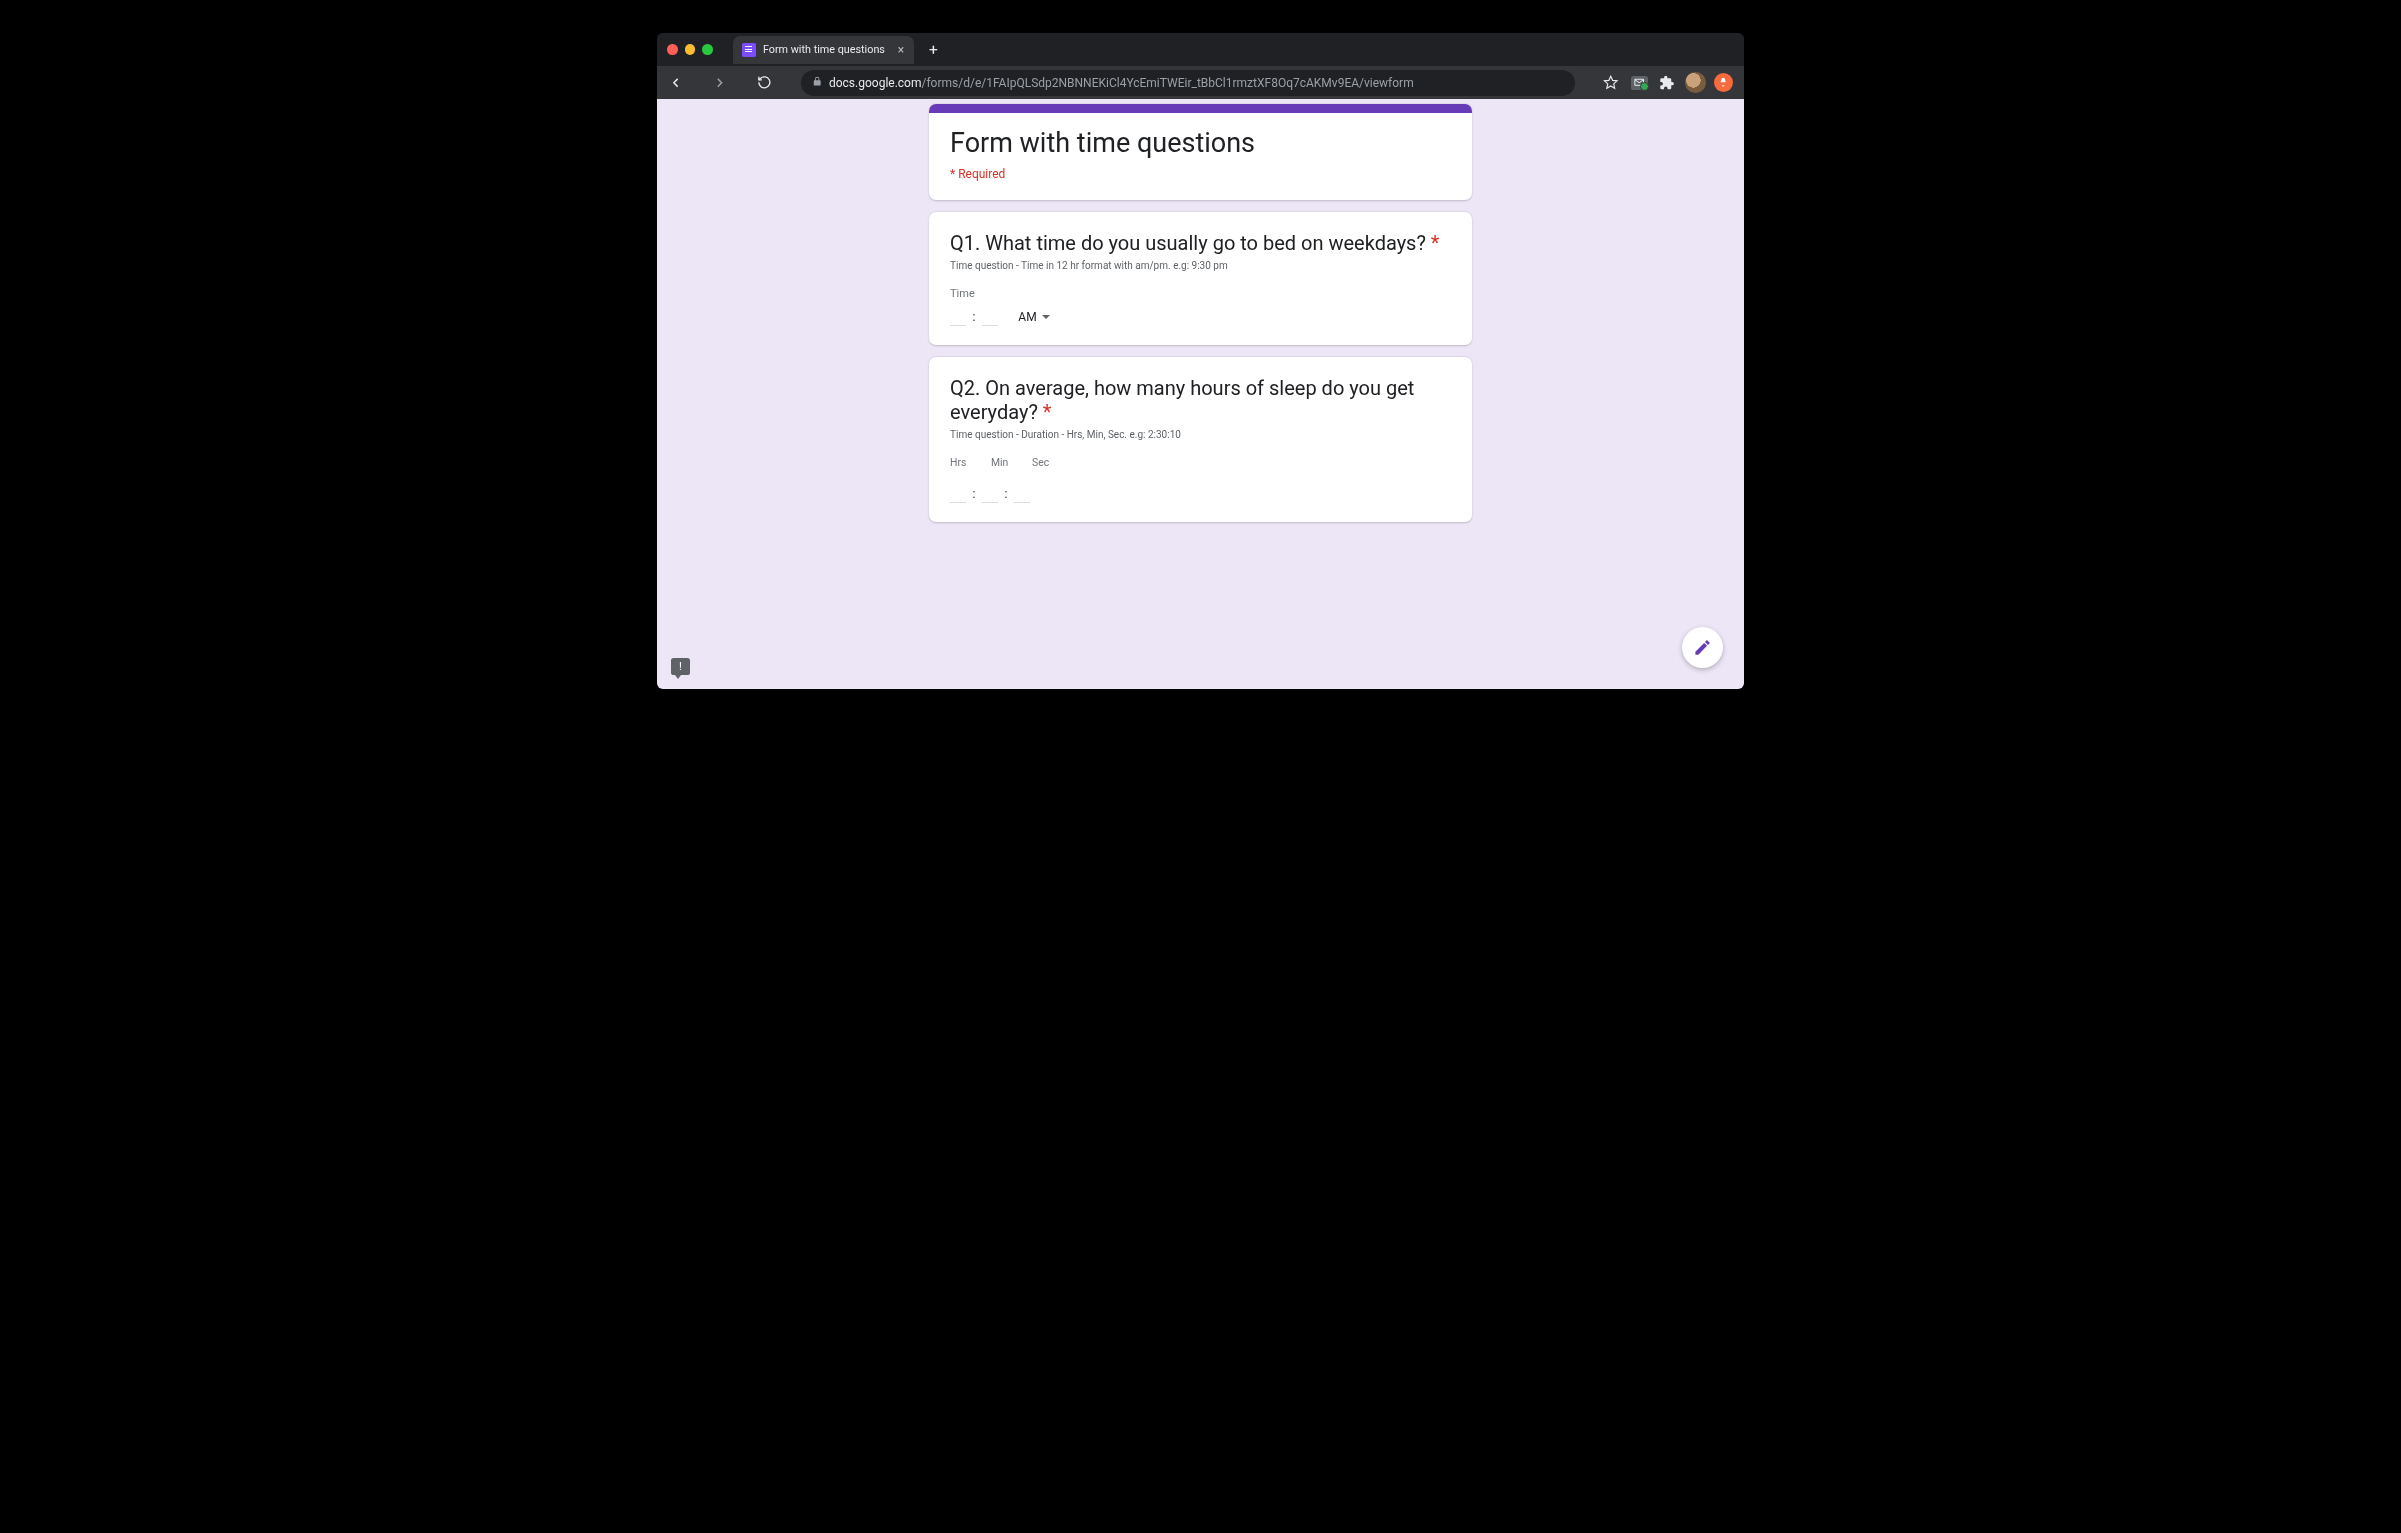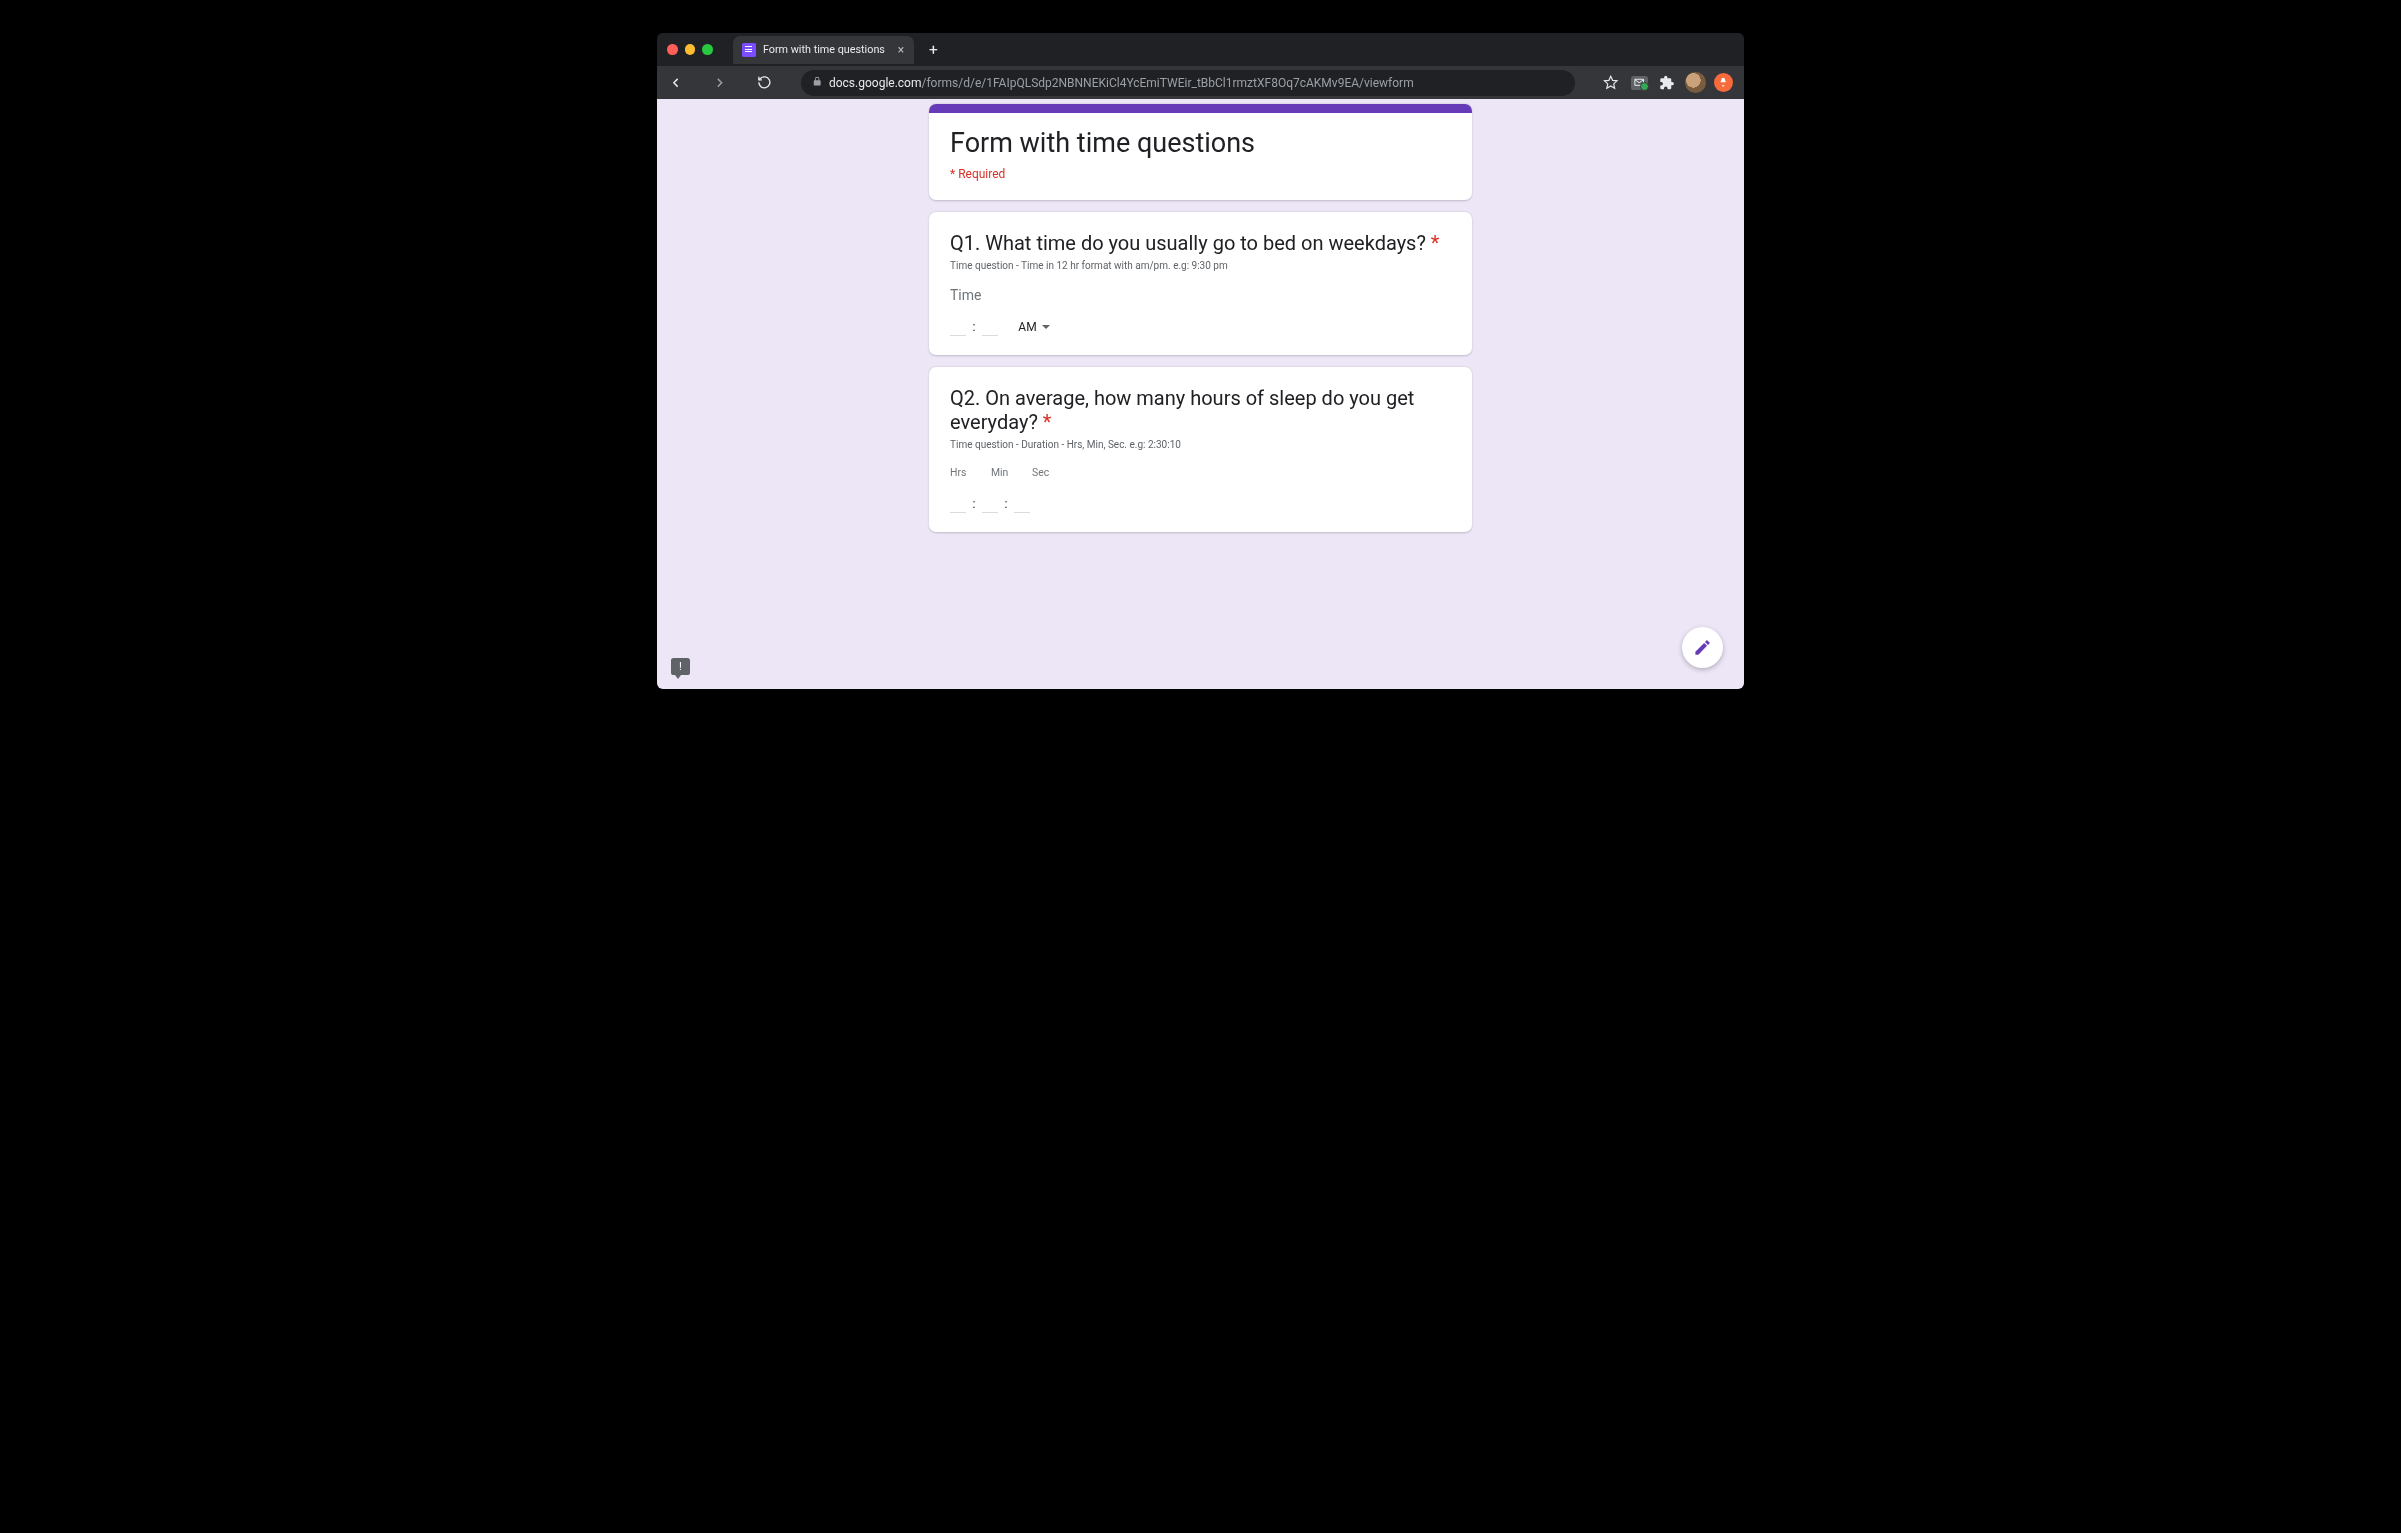--- a/index.html
+++ b/index.html
@@ -189,23 +189,23 @@
     font-weight: 400;
     margin-bottom: 5.2px;
   }
   .asterisk { color: #d93025; }
   .q-desc {
     font-size: 10px;
     color: #5f6368;
     margin-bottom: 15.5px;
   }
   .field-label {
-    font-size: 14px;
+    font-size: 11px;
     color: #70757a;
-    margin-bottom: 15px;
+    margin-bottom: 8px;
   }
   .time-row {
     display: flex;
     align-items: center;
     gap: 5.2px;
     font-size: 12px;
     color: #202124;
   }
   .num-input {
     width: 15.5px;

